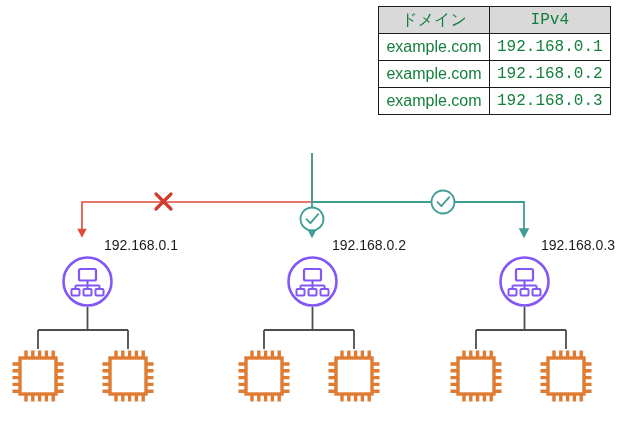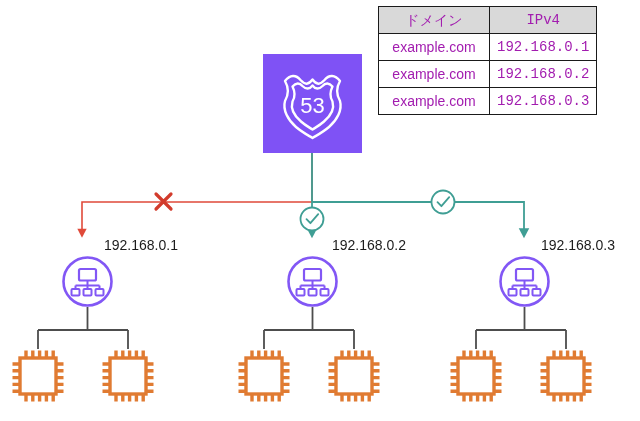--- a/index.html
+++ b/index.html
@@ -14,22 +14,22 @@
 
   
   .dns-table {
     position:absolute;
     left:378px; top:6px;
     border-collapse:collapse;
     background:#ffffff;
   }
   .dns-table th, .dns-table td {
     border:1px solid #1a1a1a;
-    font-size:14px;
-    color:#a21caf;
+    font-size:16px;
+    color:#15803d;
     text-align:center;
     height:26px;
     padding:0 7px;
     font-weight:normal;
     white-space:nowrap;
     line-height:26px;
   }
   .dns-table th { background:#d9d9d9; font-weight:normal; }
   .dns-table td.col-domain, .dns-table th.col-domain { width:96px; }
   .dns-table td.col-ip, .dns-table th.col-ip { width:92px;font-family:Liberation Mono, monospace; }
@@ -147,49 +147,20 @@
 
     <g stroke="#4d4d4d" stroke-width="1.8" fill="none">
       <path d="M312.5 307 L312.5 330 M264 330 L354 330 M264 330 L264 349 M354 330 L354 349"></path>
     </g>
 
     <g stroke="#4d4d4d" stroke-width="1.8" fill="none">
       <path d="M524.5 307 L524.5 330 M476 330 L566 330 M476 330 L476 349 M566 330 L566 349"></path>
     </g>
   </svg>
 
-  <div class="r53-tile">
-    <svg width="99" height="99" viewBox="0 0 99 99">
-
-      <path d="M22 27
-               C27 20.5 33 20.5 37.5 26
-               C42 31 45.5 31 49.5 25.5
-               C53.5 31 57 31 61.5 26
-               C66 20.5 72 20.5 77 27
-               C73 34 73 40 77 47
-               C79.5 56 74 66 66 73
-               C59.5 78.5 53.5 81.5 49.5 84
-               C45.5 81.5 39.5 78.5 33 73
-               C25 66 19.5 56 22 47
-               C26 40 26 34 22 27 Z" fill="none" stroke="#ffffff" stroke-width="2.4" stroke-linejoin="round"></path>
-
-      <path d="M29.5 32.5
-               C33 28.5 36.5 28.5 39.5 32
-               C43 35.5 46.5 35.5 49.5 31.5
-               C52.5 35.5 56 35.5 59.5 32
-               C62.5 28.5 66 28.5 69.5 32.5
-               C66.5 38.5 66.5 42.5 69.5 47.5
-               C71.5 54.5 67.5 62 61 67.5
-               C56.5 71.5 52.5 73.5 49.5 75.5
-               C46.5 73.5 42.5 71.5 38 67.5
-               C31.5 62 27.5 54.5 29.5 47.5
-               C32.5 42.5 32.5 38.5 29.5 32.5 Z" fill="none" stroke="#ffffff" stroke-width="2.4" stroke-linejoin="round"></path>
-      <text x="49.5" y="58.5" text-anchor="middle" font-family="Liberation Sans, sans-serif" font-size="22" fill="#ffffff">53</text>
-    </svg>
-  </div>
 
   <div class="router r1">
     <svg width="51" height="51" viewBox="0 0 51 51">
       <circle cx="25.5" cy="25.5" r="24" fill="#ffffff" stroke="#8257f5" stroke-width="2.6"></circle>
       <rect x="17" y="13" width="17" height="11.5" rx="1.5" fill="none" stroke="#8257f5" stroke-width="2.2"></rect>
       <path d="M25.5 24.5 L25.5 29.5 M13.5 29.5 L37.5 29.5 M13.5 29.5 L13.5 33 M25.5 29.5 L25.5 33 M37.5 29.5 L37.5 33" fill="none" stroke="#8257f5" stroke-width="2"></path>
       <rect x="9.5" y="33" width="8" height="6.5" rx="1" fill="none" stroke="#8257f5" stroke-width="2"></rect>
       <rect x="21.5" y="33" width="8" height="6.5" rx="1" fill="none" stroke="#8257f5" stroke-width="2"></rect>
       <rect x="33.5" y="33" width="8" height="6.5" rx="1" fill="none" stroke="#8257f5" stroke-width="2"></rect>
     </svg>

